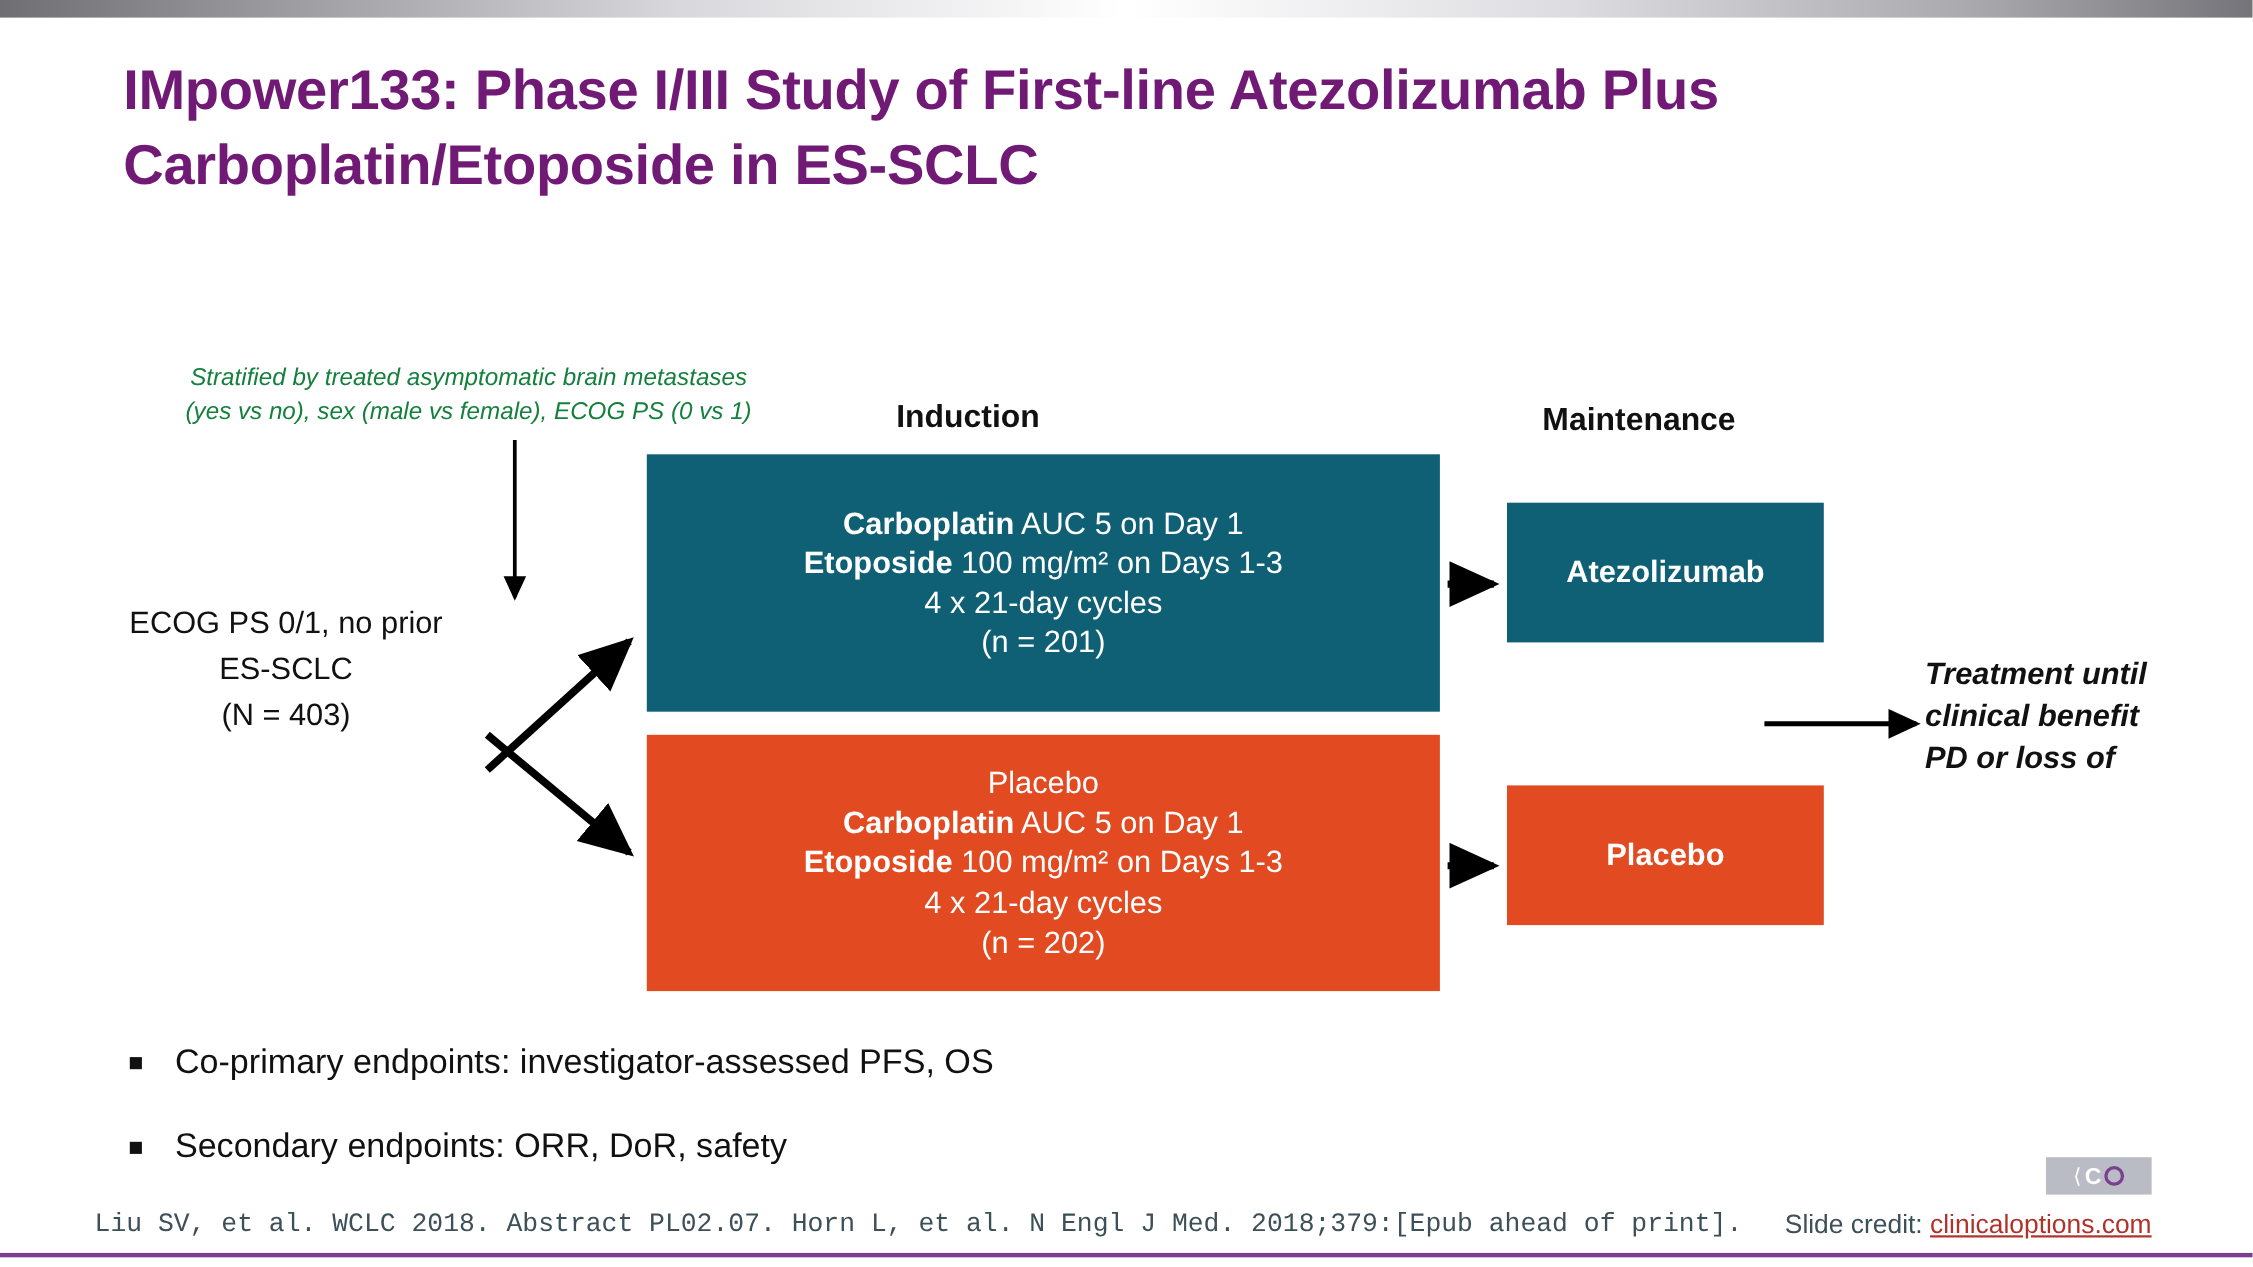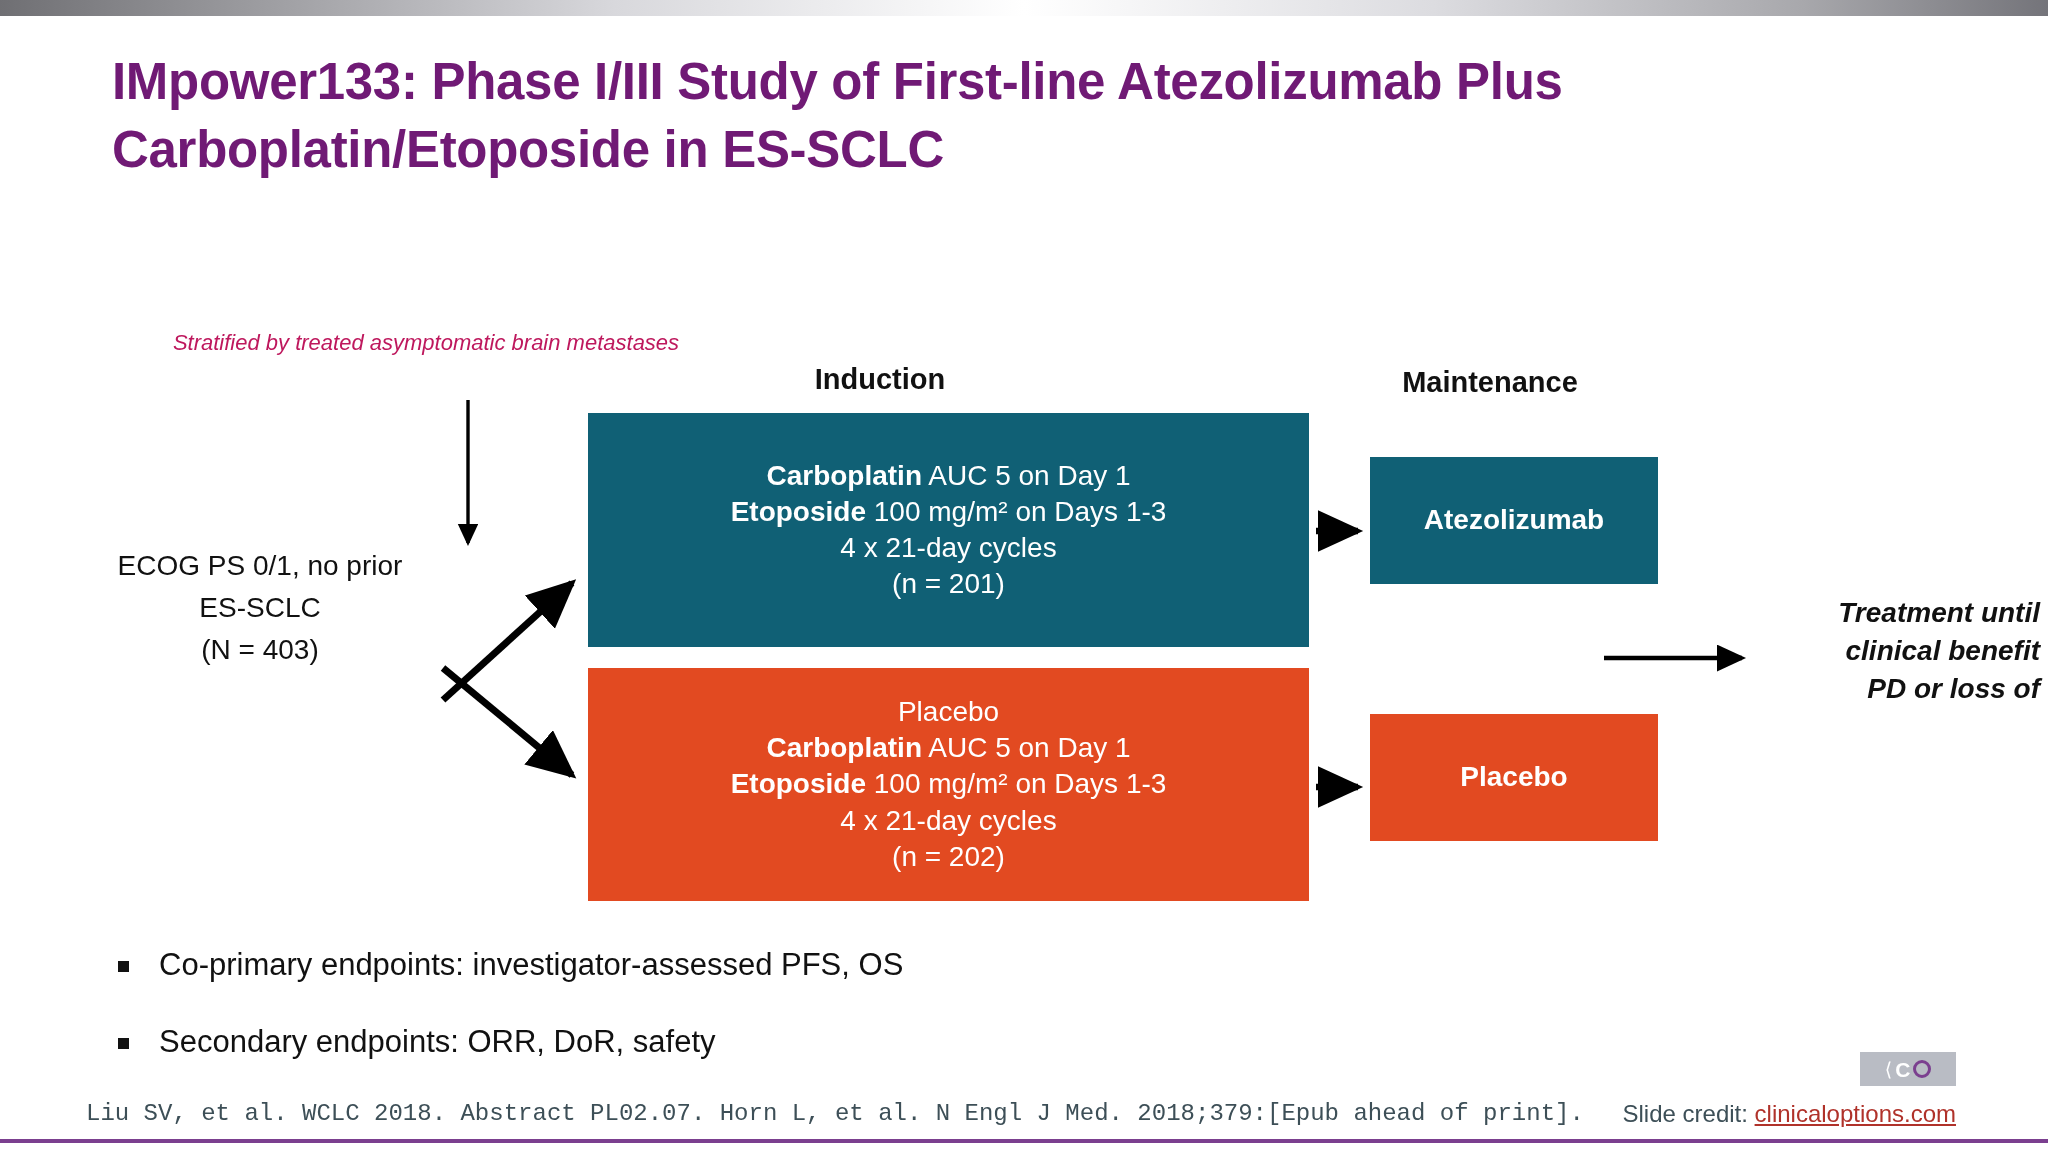--- a/index.html
+++ b/index.html
@@ -60,21 +60,21 @@
 
   .strat {
     position: absolute;
     left: 96px;
     top: 327px;
     width: 660px;
     text-align: center;
     font-size: 22px;
     font-style: italic;
     line-height: 1.42;
-    color: #be185d;
+    color: #15803d;
   }
   .patients {
     position: absolute;
     left: 70px;
     top: 545px;
     width: 380px;
     text-align: center;
     font-size: 28px;
     line-height: 1.5;
     color: #111111;
@@ -127,21 +127,21 @@
     width: 288px; height: 127px;
     background: #e24a21;
     font-weight: bold;
   }
 
   .treat-until {
     position: absolute;
     left: 1750px;
     top: 594px;
     width: 290px;
-    text-align: right;
+    text-align: left;
     font-size: 28px;
     font-style: italic;
     font-weight: bold;
     line-height: 1.35;
     color: #111111;
   }
 
   svg.arrows {
     position: absolute;
     left: 0; top: 0;
@@ -214,20 +214,21 @@
 
 <div class="slide">
 
   <div class="top-strip"></div>
 
   <div class="title">IMpower133: Phase I/III Study of First-line Atezolizumab Plus Carboplatin/Etoposide in ES-SCLC</div>
 
 
   <div class="strat">
     <div>Stratified by treated asymptomatic brain metastases</div>
+    <div>(yes vs no), sex (male vs female), ECOG PS (0 vs 1)</div>
   </div>
 
   <div class="patients">
     <div>ECOG PS 0/1, no prior</div>
     <div>ES-SCLC</div>
     <div>(N = 403)</div>
   </div>
 
   <div class="col-head head-maintenance">Maintenance</div>
   <div class="col-head head-induction">Induction</div>

